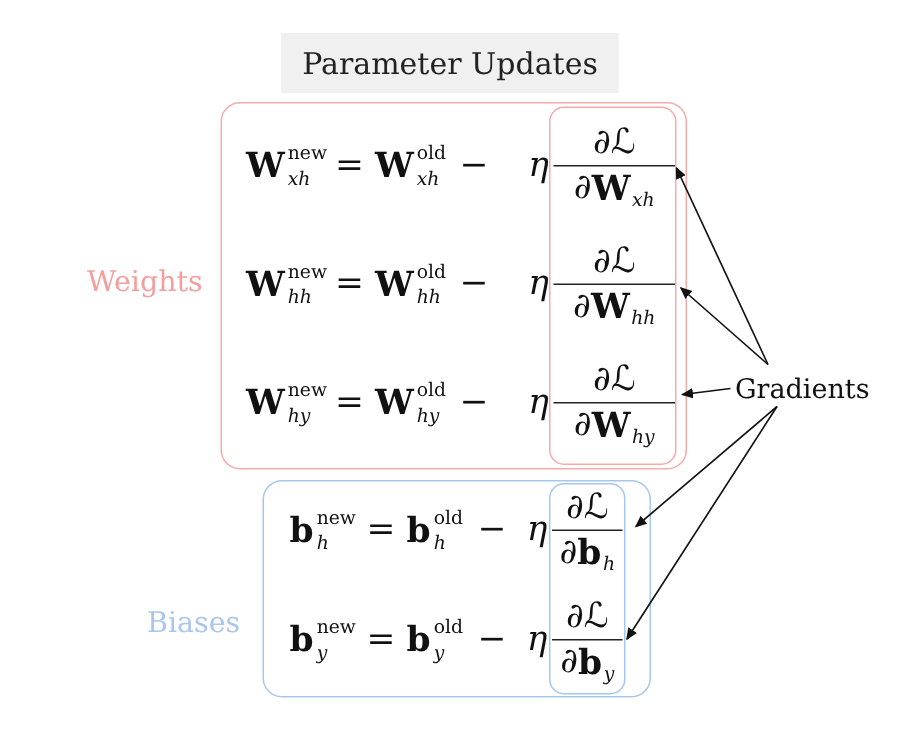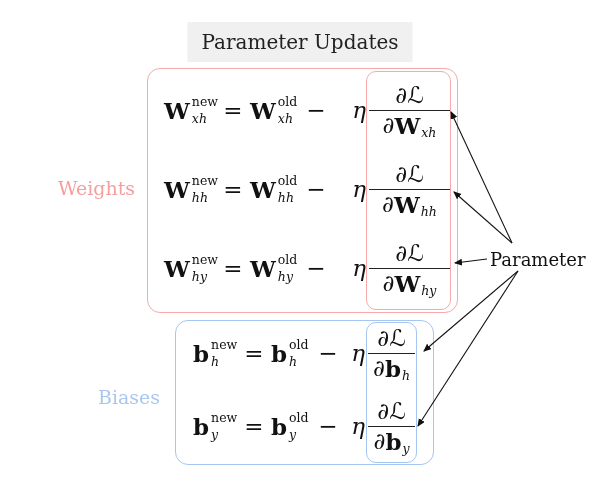--- a/index.html
+++ b/index.html
@@ -25,21 +25,21 @@
   }
   
   .gbox{position:absolute;background:transparent;z-index:1;}
   .weights-outer{left:147px;top:68px;width:309px;height:243px;border:1.7px solid var(--weights-border);border-radius:13px;}
   .weights-inner{left:366px;top:71px;width:83px;height:237px;border:1.7px solid var(--weights-border);border-radius:10px;}
   .biases-outer{left:175px;top:320px;width:257px;height:143px;border:1.7px solid var(--biases-border);border-radius:13px;}
   .biases-inner{left:366px;top:322px;width:49px;height:139px;border:1.7px solid var(--biases-border);border-radius:10px;}
   
   .side-label{position:absolute;font-size:19px;line-height:1;white-space:nowrap;text-align:center;}
   .weights-text{left:58px;top:179px;color:var(--weights-label);}
-  .biases-text{left:98px;top:388px;color:var(--biases-label);}
+  .biases-text{left:98px;top:406px;color:var(--biases-label);}
   
   .eq-row{position:absolute;display:grid;align-items:center;height:58px;line-height:1;z-index:2;font-size:23px;}
   .w-eq{grid-template-columns:52px 34px 52px 28px 38px 83px;left:164px;}
   .b-eq{grid-template-columns:44px 34px 44px 26px 26px 49px;left:193px;}
   .w-eq1{top:81px;} .w-eq2{top:160px;} .w-eq3{top:239px;}
   .b-eq1{top:324px;} .b-eq2{top:397px;}
   .cell{display:flex;align-items:center;}
   .term{justify-content:flex-start;}
   .op{justify-content:center;}
   .eta-cell{justify-content:flex-end;padding-right:2px;}
@@ -233,21 +233,21 @@
           </span>
           <span class="den">
             <span class="partial">∂</span>
             <span class="bold-var">b</span>
             <span class="dsub">y</span>
           </span>
         </span>
       </span>
   </div>
 
-  <div class="gradients-label">Parameter</div>
+  <div class="gradients-label">Gradients</div>
 
   <svg id="arrow-overlay" viewBox="0 0 600 500" xmlns="http://www.w3.org/2000/svg">
     <defs>
       <marker id="ah" markerWidth="9" markerHeight="8" refX="7" refY="3.5" orient="auto" markerUnits="userSpaceOnUse">
         <path d="M0,0 L8,3.5 L0,7 Z" fill="#111"></path>
       </marker>
     </defs>
     <line x1="512" y1="243" x2="451" y2="112" stroke="#111" stroke-width="1.1" marker-end="url(#ah)"></line>
     <line x1="512" y1="243" x2="454" y2="192" stroke="#111" stroke-width="1.1" marker-end="url(#ah)"></line>
     <line x1="487" y1="259" x2="455" y2="263" stroke="#111" stroke-width="1.1" marker-end="url(#ah)"></line>

